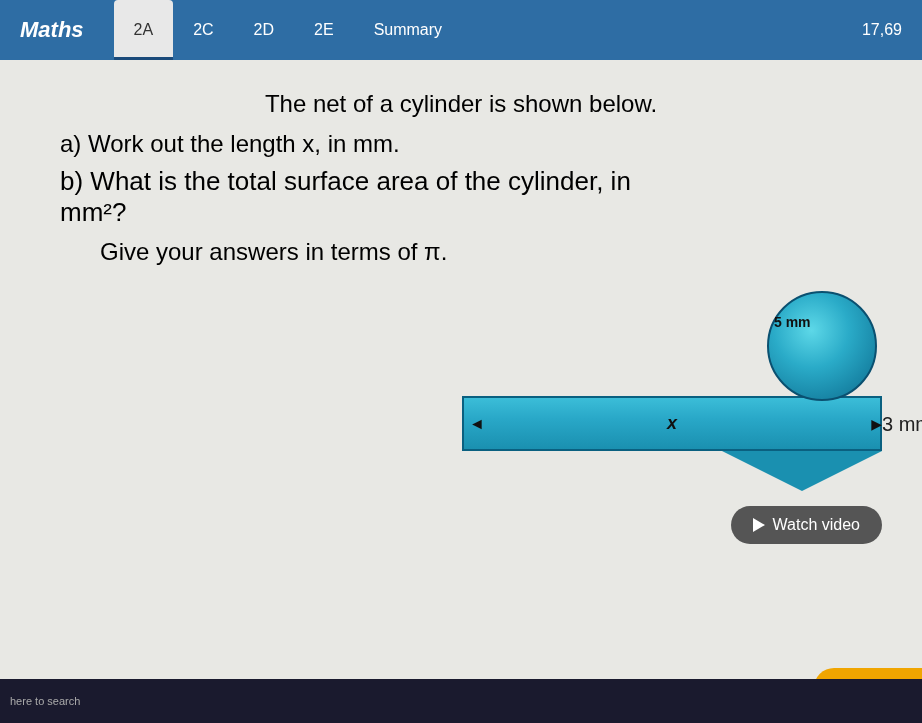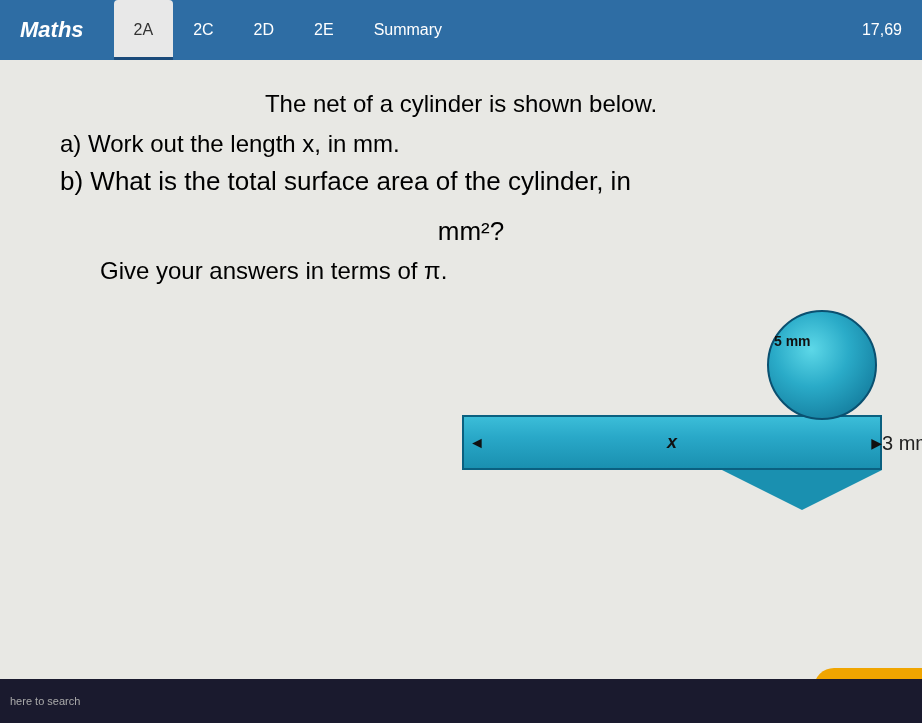--- a/index.html
+++ b/index.html
@@ -262,21 +262,21 @@
 
   <div class="header-title">The net of a cylinder is shown below.</div>
 
   <div class="questions-block">
     <div class="part-line">
       <span>a) Work out the length x, in mm.</span>
     </div>
     <div class="part-line" style="font-size:26px;">
       <span>b) What is the total surface area of the cylinder, in</span>
       <br>
-      <span style="display:block; text-align:center;margin-top:19px;">mm²?</span>
+      <span style="display:block; ">mm²?</span>
     </div>
     <div class="part-line give-answers">Give your answers in terms of π.</div>
   </div>
 
   <div class="diagram-container">
 
     <div class="circle-container">
       <div class="circle"></div>
       <div class="circle-label">5 mm</div>
     </div>
@@ -285,20 +285,24 @@
       <div class="rectangle">
         <span class="arrow-left">◄</span>
         <span class="rect-label-x">x</span>
         <span class="arrow-right">▶</span>
       </div>
       <div class="dimension-3mm">3 mm</div>
     </div>
 
     <div class="bottom-shape"></div>
 
+    <button class="watch-video-btn">
+      <span class="play-icon"></span>
+      <span>Watch video</span>
+    </button>
   </div>
 
   <button class="answer-btn">Answe</button>
 
 </div>
 
 <div class="taskbar">
   <span class="taskbar-search">here to search</span>
 </div>
 

